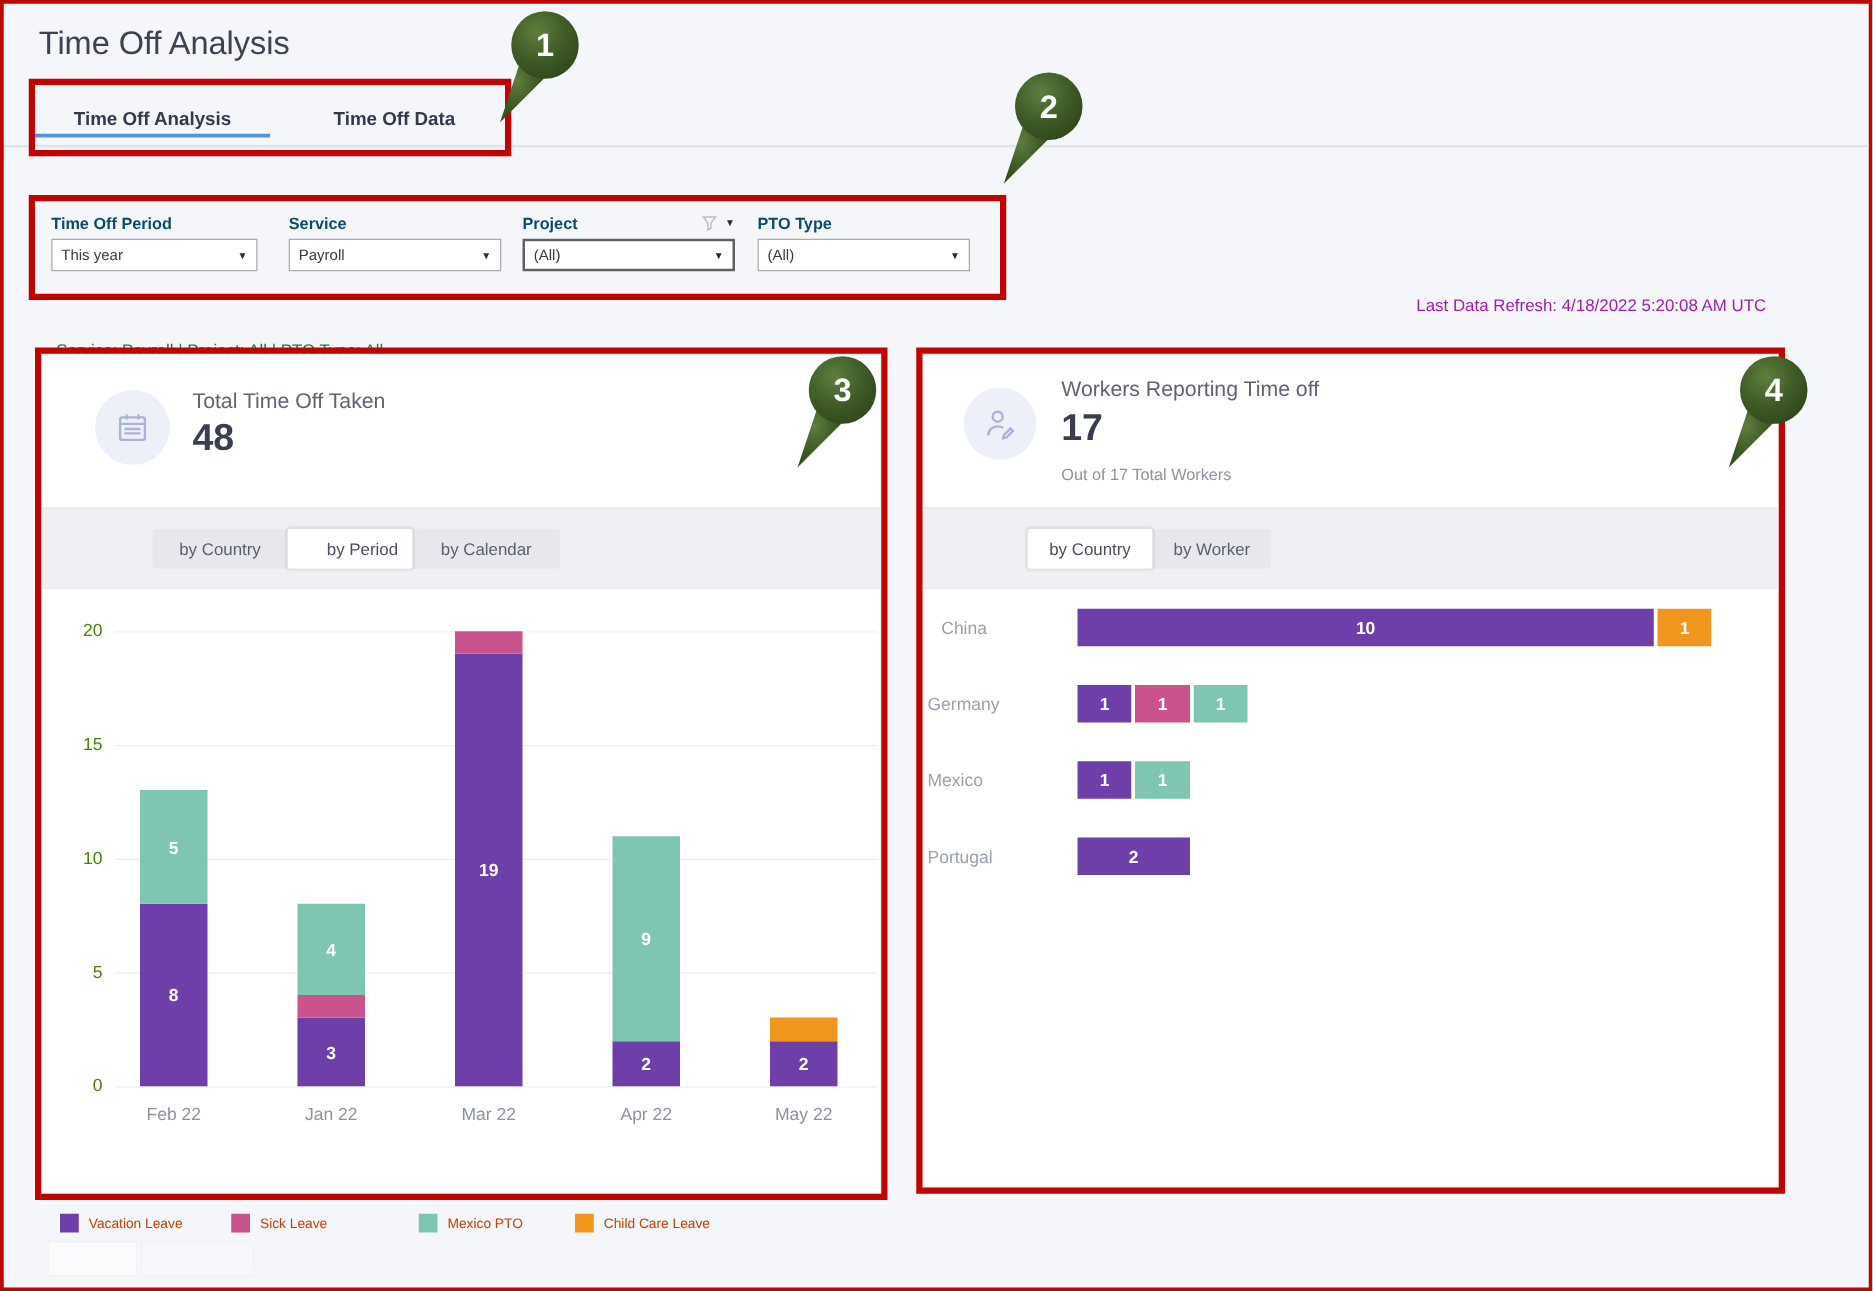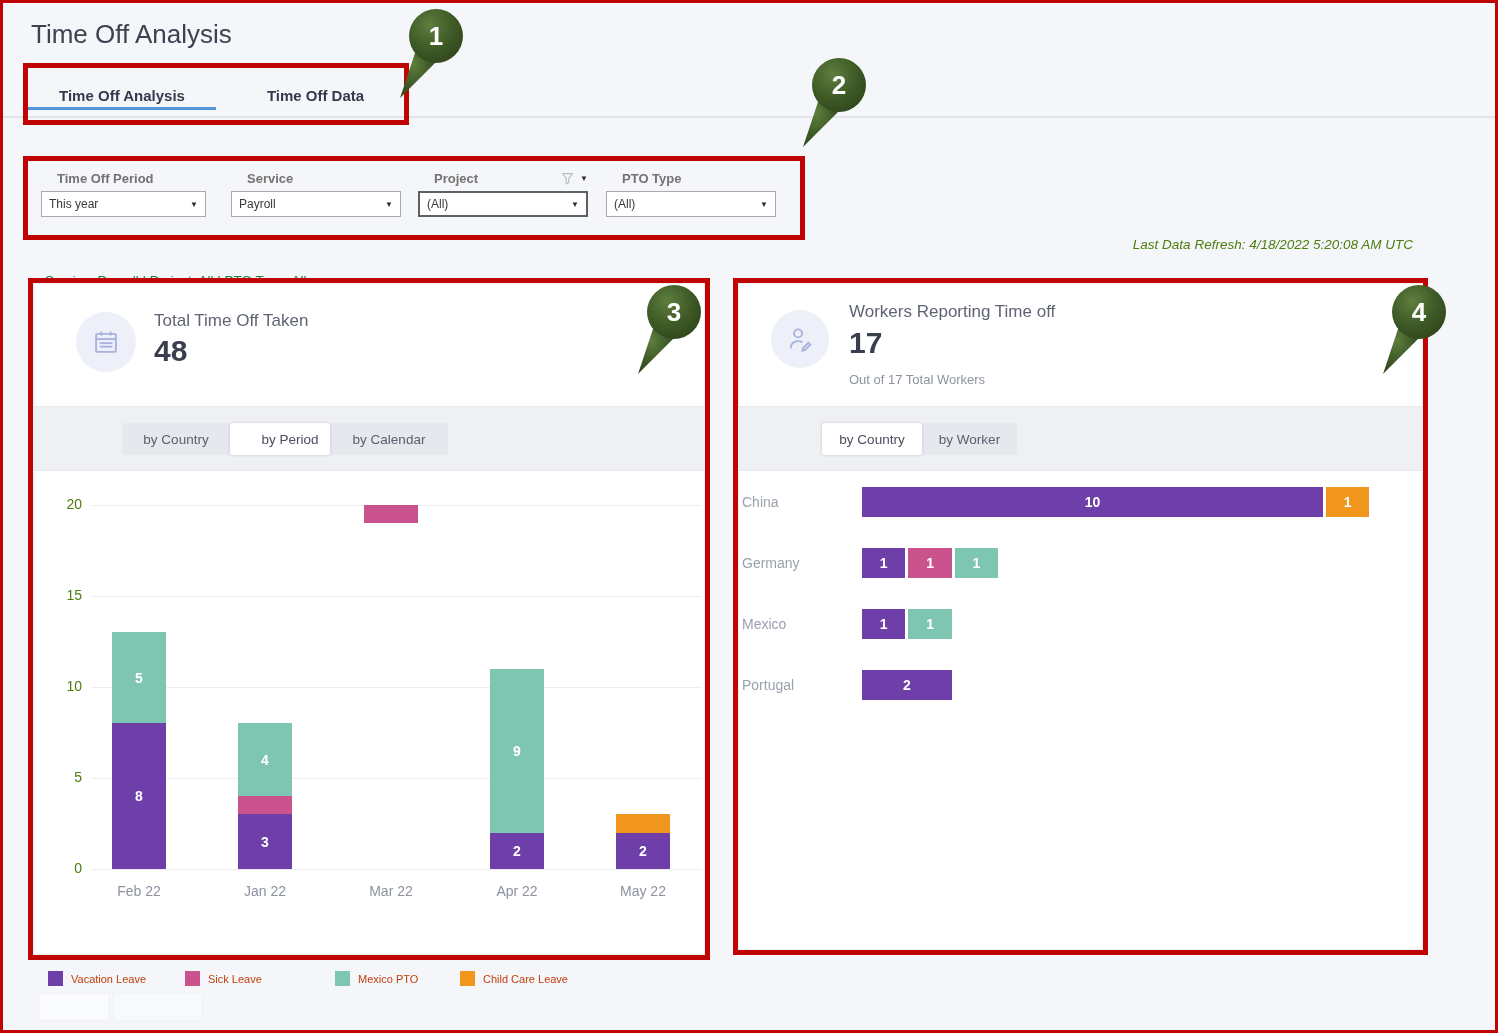--- a/index.html
+++ b/index.html
@@ -16,30 +16,30 @@
   .tab { top:78px; height:28px; font-size:15px; font-weight:bold; color:#333a4d;
          display:flex; align-items:center; justify-content:center; cursor:pointer; }
   .tab-underline { top:104px; height:3px; background:#4f97d9; }
 
   
   .redbox { border:5px solid #c00404; background:transparent; z-index:5; pointer-events:none; }
 
   
   .filter-group { top:166px; }
   .filter-label-row { display:flex; align-items:center; justify-content:space-between; height:18px; }
-  .filter-label { font-size:13px; font-weight:bold; color:#737373;margin-left:16px; }
+  .filter-label { font-size:13px; font-weight:bold; color:#0c4a6e; }
   .select-box { margin-top:4px; height:26px; background:#ffffff; border:1px solid #a9a9ae;
                 display:flex; align-items:center; justify-content:space-between;
                 padding:0 7px; cursor:pointer; }
   .select-box.focused { border:2px solid #5f6065; }
   .select-value { font-size:12px; color:#3a3a3e; }
   .select-caret { font-size:8px; color:#2b2b2b; }
   .funnel-wrap { display:flex; align-items:center; gap:6px; }
   .summary-text { left:42px; top:234px; font-size:13.5px; color:#15803d;margin-top:36px; }
-  .refresh-text { left:1080px; top:234px; width:330px; text-align:right; font-size:13.5px; color:#4d7c0f;font-style:italic; }
+  .refresh-text { left:1080px; top:234px; width:330px; text-align:right; font-size:13.5px; color:#a21caf; }
 
   
   .card { background:#ffffff; border:1px solid #eceef2; }
   .kpi-icon-circle { border-radius:50%; background:#eef0f9; display:flex; align-items:center; justify-content:center; }
   .kpi-title { font-size:17px; color:#5f6472; }
   .kpi-value { font-size:30px; font-weight:bold; color:#3a3f4e; }
   .kpi-sub { font-size:13px; color:#8e93a0; }
   .band { left:0; width:100%; height:65px; background:#eef0f4; border-top:1px solid #e7e9ee; border-bottom:1px solid #e7e9ee; }
   .pillbar { height:32px; background:#e7e8ee; border-radius:3px; display:flex; align-items:stretch; }
   .pill { display:flex; align-items:center; justify-content:center; font-size:13.5px;
@@ -184,20 +184,23 @@
         </div>
         <div class="cat-label" style="left: 32px; top: 404px;">Feb 22</div>
         <div class="seg" style="left: 186px; width: 54px; top: 335.4px; height: 54.6px; background: rgb(110, 63, 168);">
           <span>3</span>
         </div>
         <div class="seg" style="left: 186px; width: 54px; top: 317.2px; height: 18.2px; background: rgb(202, 83, 141);"></div>
         <div class="seg" style="left: 186px; width: 54px; top: 244.4px; height: 72.8px; background: rgb(127, 198, 178);">
           <span>4</span>
         </div>
         <div class="cat-label" style="left: 158px; top: 404px;">Jan 22</div>
+        <div class="seg" style="left: 312px; width: 54px; top: 44.2px; height: 345.8px; background: rgb(110, 63, 168);">
+          <span>19</span>
+        </div>
         <div class="seg" style="left: 312px; width: 54px; top: 26px; height: 18.2px; background: rgb(202, 83, 141);"></div>
         <div class="cat-label" style="left: 284px; top: 404px;">Mar 22</div>
         <div class="seg" style="left: 438px; width: 54px; top: 353.6px; height: 36.4px; background: rgb(110, 63, 168);">
           <span>2</span>
         </div>
         <div class="seg" style="left: 438px; width: 54px; top: 189.8px; height: 163.8px; background: rgb(127, 198, 178);">
           <span>9</span>
         </div>
         <div class="cat-label" style="left: 410px; top: 404px;">Apr 22</div>
         <div class="seg" style="left: 564px; width: 54px; top: 353.6px; height: 36.4px; background: rgb(110, 63, 168);">
@@ -224,21 +227,21 @@
     <div class="abs kpi-value" style="left:110px; top:42px;">17</div>
     <div class="abs kpi-sub" style="left:110px; top:88px;">Out of 17 Total Workers</div>
 
     <div class="abs band" style="top:122px;"></div>
     <div class="abs pillbar" style="left:83px; top:139px;">
       <div class="pill sel" style="width:100px;">by Country</div>
       <div class="pill" style="width:95px;">by Worker</div>
     </div>
 
     <div class="hchart" style="left:0px; top:190px; width:685px; height:240px;">
-        <div class="row-label" style="top: 13px; height: 30px;">China</div>
+        <div class="row-label" style="top: 13px; height: 30px; margin-left: 11px;">China</div>
         <div class="seg" style="left: 123px; width: 461px; top: 13px; height: 30px; background: rgb(110, 63, 168);">
           <span>10</span>
         </div>
         <div class="seg" style="left: 587px; width: 43.4px; top: 13px; height: 30px; background: rgb(240, 150, 29);">
           <span>1</span>
         </div>
         <div class="row-label" style="top: 74px; height: 30px;">Germany</div>
         <div class="seg" style="left: 123px; width: 43.4px; top: 74px; height: 30px; background: rgb(110, 63, 168);">
           <span>1</span>
         </div>

